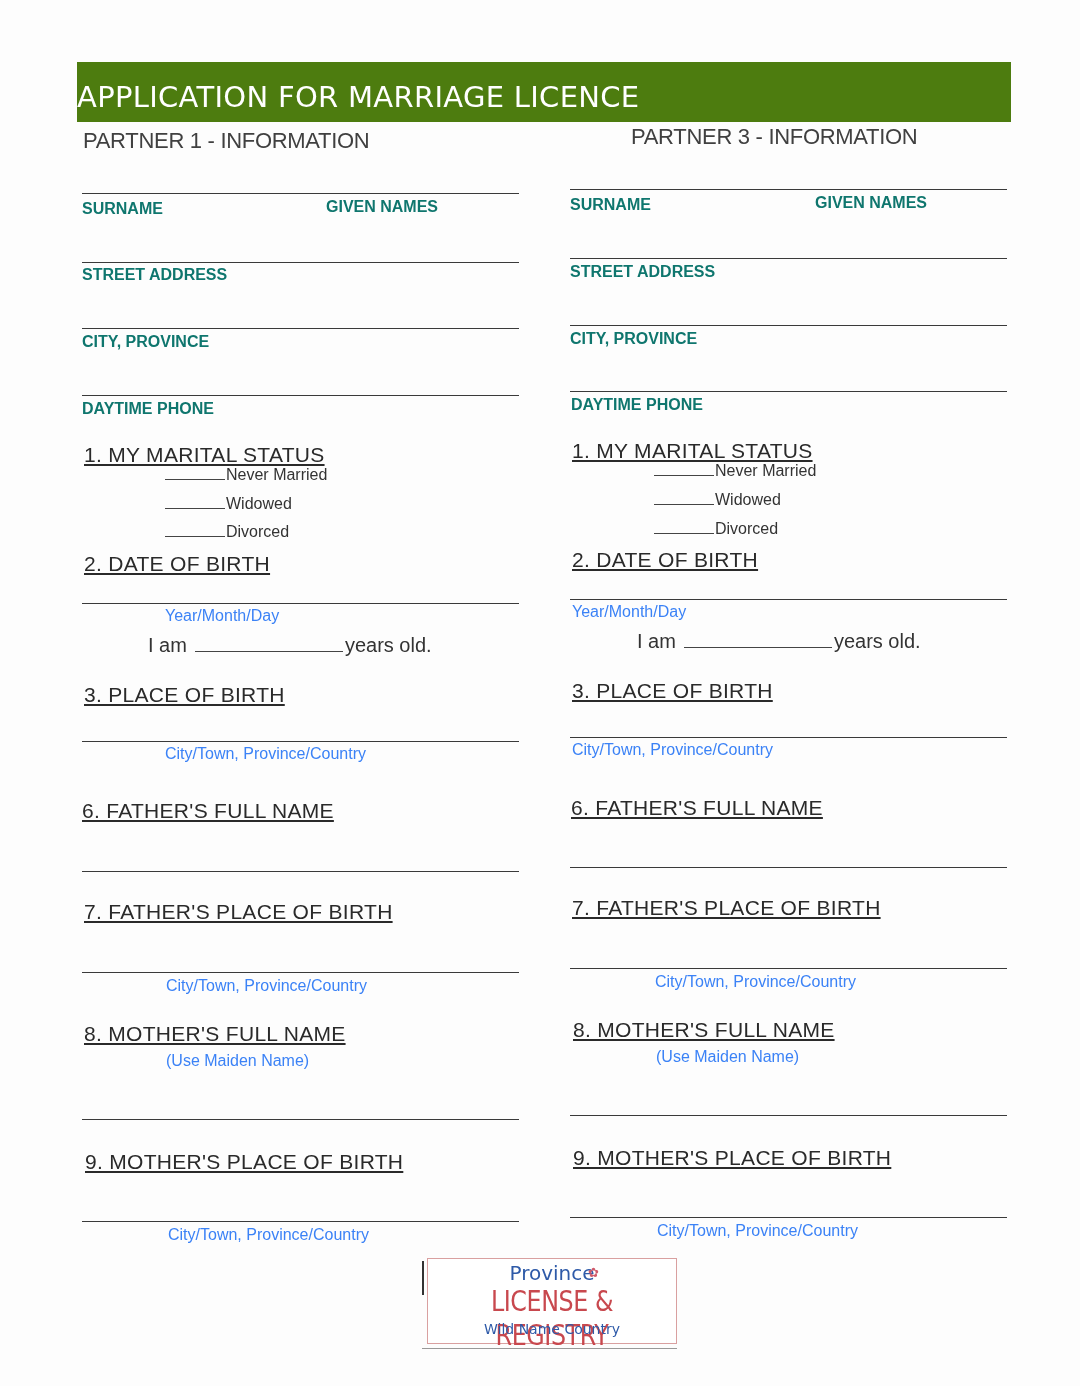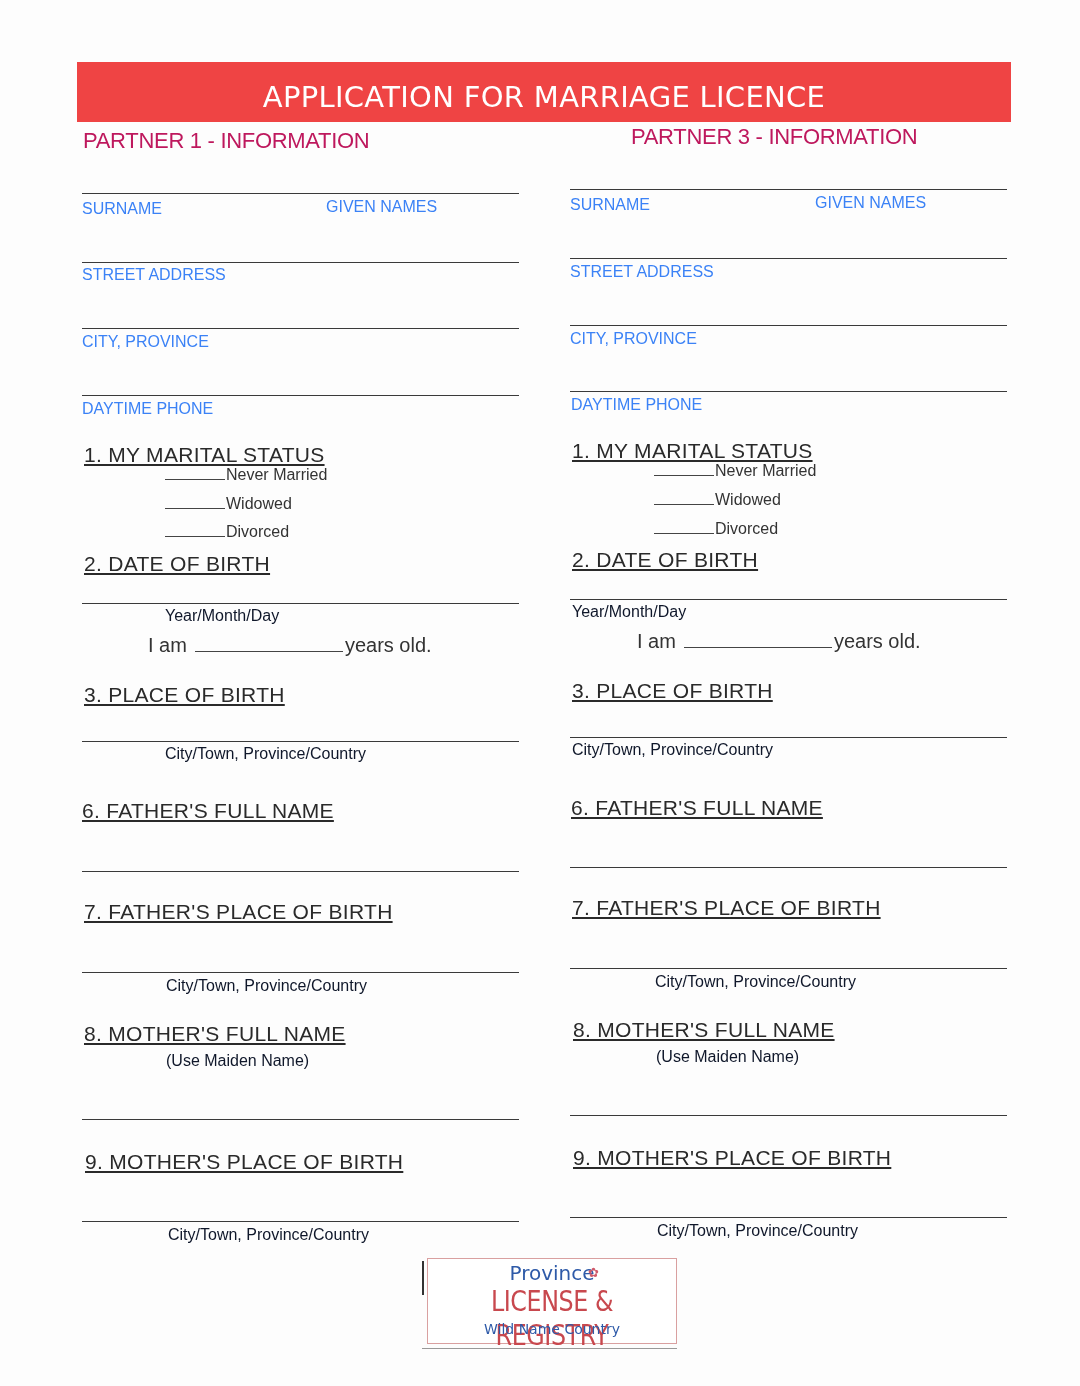--- a/index.html
+++ b/index.html
@@ -2,33 +2,33 @@
 <html><head>
 <meta charset="utf-8">
 <style>
   html, body { margin: 0; padding: 0; }
   body {
     width: 1080px; height: 1386px; background: #fdfdfd; position: relative; overflow: hidden;
     font-family: "Liberation Sans", "DejaVu Sans", sans-serif; color: #2a2a2a;
   }
   .banner {
     position: absolute; left: 77px; top: 62px; width: 934px; height: 60px;
-    background: #ef4444; color: #fff; text-align: center;
+    background: #4d7c0f; color: #fff; 
     font-family: "DejaVu Sans", sans-serif; font-size: 29px; line-height: 70px; letter-spacing: 0.3px;
   }
-  .partner-head { position: absolute; font-size: 22px; color: #be185d; letter-spacing: -0.3px; }
+  .partner-head { position: absolute; font-size: 22px; color: #404040; letter-spacing: -0.3px; }
   .col { position: absolute; top: 0; width: 440px; height: 1386px; }
   .col.p1 { left: 82px; }
   .col.p2 { left: 570px; }
   .line { position: absolute; left: 0; width: 437px; height: 0; border-top: 1.6px solid #3a3a3a; }
-  .lbl { position: absolute; font-size: 16px; color: #3b82f6; }
+  .lbl { position: absolute; font-size: 16px; color: #0f766e; font-weight: bold; }
   .q { position: absolute; font-size: 21px; color: #2a2a2a; letter-spacing: 0.3px; text-decoration: underline; }
   .opt { position: absolute; font-size: 16px; color: #333; }
   .opt .blank { display: inline-block; width: 60px; border-bottom: 1.3px solid #444; margin-right: 1px; }
-  .sub { position: absolute; font-size: 16px; color: #0f172a; }
+  .sub { position: absolute; font-size: 16px; color: #3b82f6; }
   .age { position: absolute; font-size: 20px; color: #333; }
   .age .blank { display: inline-block; width: 148px; border-bottom: 1.3px solid #444; margin: 0 2px 0 8px; vertical-align: baseline; height: 16px; }
   .logo {
     position: absolute; left: 427px; top: 1258px; width: 248px; height: 84px;
     border: 1px solid #d9a0a0; background: #fff; text-align: center;
   }
   .logo .bar { position: absolute; left: -6px; top: 2px; width: 2px; height: 34px; background: #333; }
   .logo .underline { position: absolute; left: -6px; bottom: -6px; width: 255px; border-top: 1px solid #999; }
   .logo .pincher { position: absolute; left: 0; right: 0; top: 2px; font-family: "DejaVu Sans", sans-serif; font-size: 20px; color: #2e5aa8; }
   .logo .flower { position: absolute; left: 160px; top: 6px; font-size: 13px; color: #d05a6a; }

